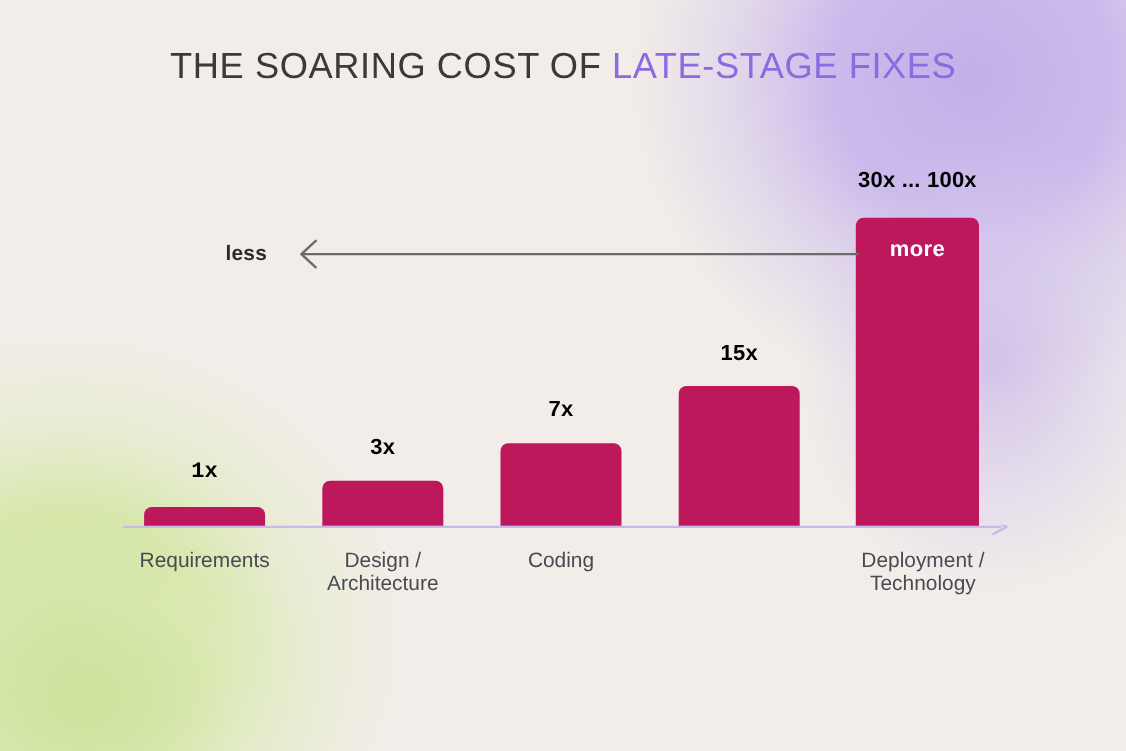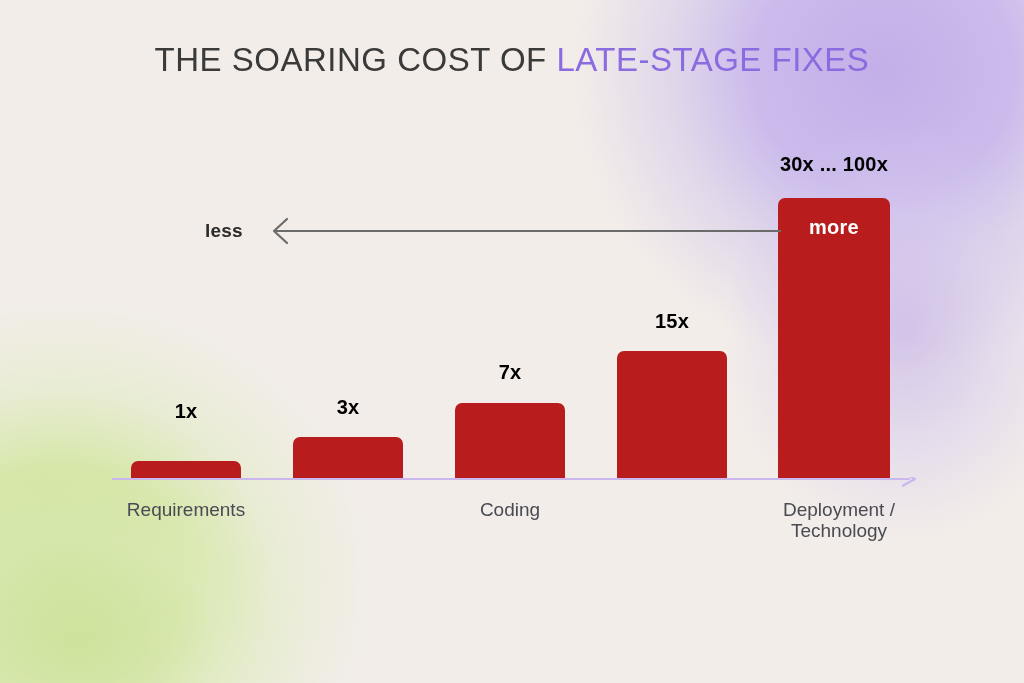--- a/index.html
+++ b/index.html
@@ -78,21 +78,21 @@
   #plot {
     position: absolute;
     left: 0;
     top: 0;
     width: 1024px;
     height: 683px;
   }
 
   .bar {
     position: absolute;
-    background: #b91c1c;
+    background: #be185d;
     border-radius: 7px 7px 0 0;
   }
   .bar-inline-label {
     position: absolute;
     left: 0;
     right: 0;
     top: 18px;
     text-align: center;
     color: #FFFFFF;
     font-size: 20px;
@@ -190,34 +190,38 @@
     <div class="bar" style="left:293px; top:437px; width:110px; height:41px;"></div>
 
     <div class="bar" style="left:455px; top:403px; width:110px; height:75px;"></div>
 
     <div class="bar" style="left:617px; top:351px; width:110px; height:127px;"></div>
 
     <div class="bar" style="left:778px; top:198px; width:112px; height:280px;">
       <div class="bar-inline-label">more</div>
     </div>
 
-    <div class="value-label" style="left:131px; top:400px; width:110px;">1x</div>
+    <div class="value-label" style="left:131px; top:418px; width:110px;font-family:Liberation Mono, monospace;">1x</div>
 
     <div class="value-label" style="left:293px; top:396px; width:110px;">3x</div>
 
     <div class="value-label" style="left:455px; top:361px; width:110px;">7x</div>
 
     <div class="value-label" style="left:617px; top:310px; width:110px;">15x</div>
 
     <div class="value-label" style="left:744px; top:153px; width:180px;">30x ... 100x</div>
 
     <div class="cat-label" style="left:106px; top:499px; width:160px;">
       <div>Requirements</div>
     </div>
 
+    <div class="cat-label" style="left:268px; top:499px; width:160px;">
+      <div>Design /</div>
+      <div>Architecture</div>
+    </div>
 
     <div class="cat-label" style="left:430px; top:499px; width:160px;">
       <div>Coding</div>
     </div>
 
 
     <div class="cat-label" style="left:754px; top:499px; width:170px;">
       <div>Deployment /</div>
       <div>Technology</div>
     </div>

